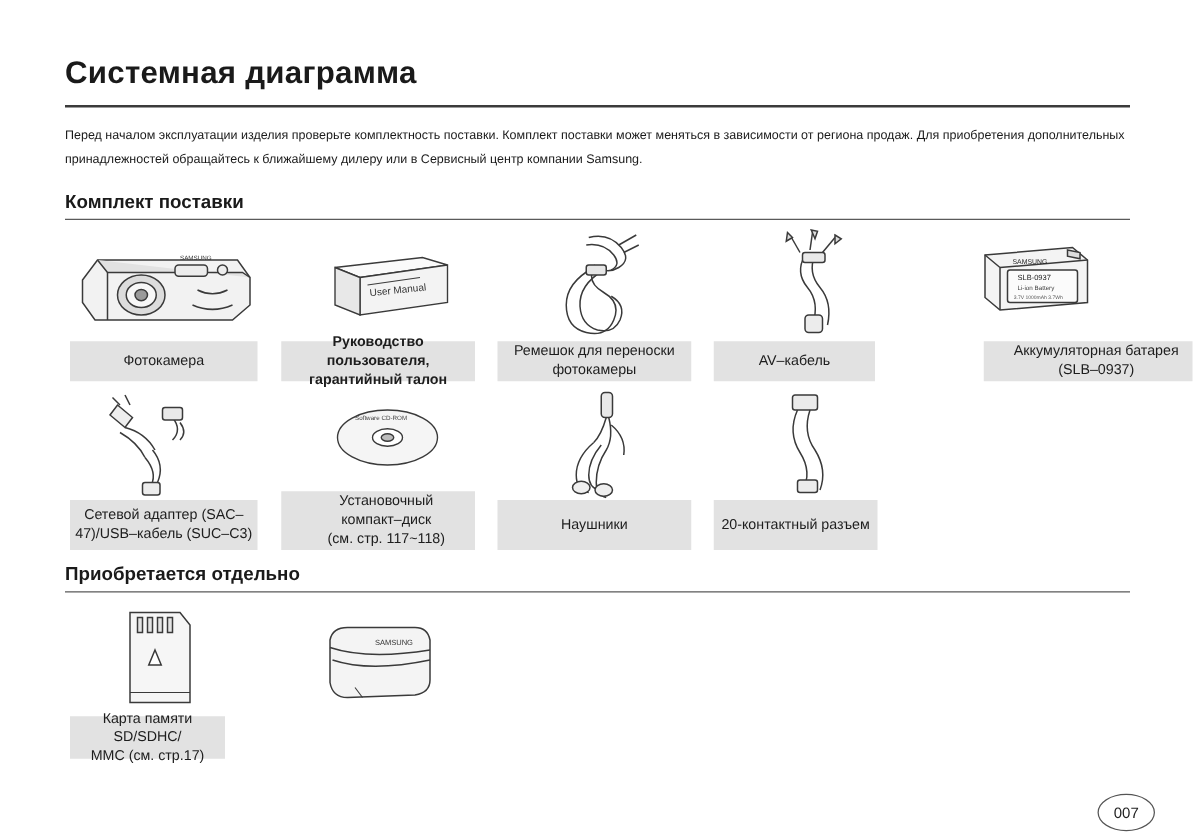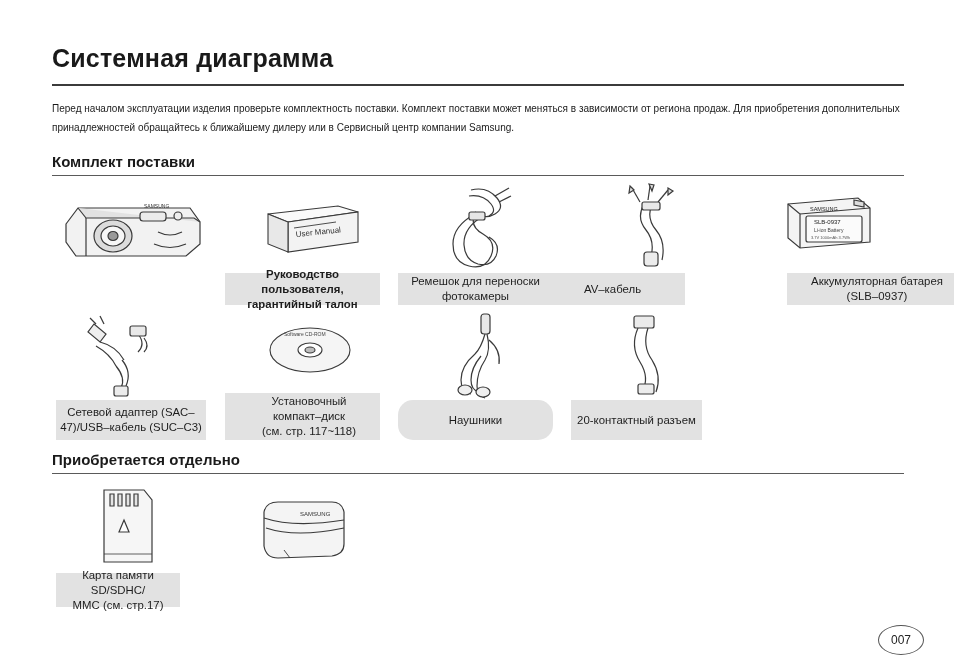--- a/index.html
+++ b/index.html
@@ -73,21 +73,21 @@
     box-sizing: border-box;
     white-space: pre-line;
   }
   .art {
     position: absolute;
     display: block;
   }
   .pagenum {
     position: absolute;
     right: 30px;
-    bottom: 12px;
+    bottom: 2px;
     width: 44px;
     height: 28px;
     border: 1px solid #555;
     border-radius: 50%;
     font-size: 12px;
     display: flex;
     align-items: center;
     justify-content: center;
     color: #222;
   }
@@ -164,25 +164,26 @@
       <path d="M30 28 L100 22"></path>
       <rect x="36" y="30" width="56" height="26" rx="2" fill="#fbfbfb"></rect>
       <path d="M84 14 l10 2 l0 5 l-10 -2 z" fill="#ddd"></path>
     </g>
     <text x="40" y="25" font-family="Liberation Sans, sans-serif" font-size="5.5" fill="#222">SAMSUNG</text>
     <text x="44" y="38" font-family="Liberation Sans, sans-serif" font-size="6" fill="#222">SLB-0937</text>
     <text x="44" y="46" font-family="Liberation Sans, sans-serif" font-size="5" fill="#444">Li-ion Battery</text>
     <text x="41" y="53" font-family="Liberation Sans, sans-serif" font-size="4" fill="#555">3.7V 1000mAh 3.7Wh</text>
   </svg>
 
+  <div class="caption" style="left:56px;  top:273px; width:150px; height:32px;">Фотокамера</div>
   <div class="caption" style="left:225px; top:273px; width:155px; height:32px;font-weight:bold;">Руководство пользователя,
 гарантийный талон</div>
   <div class="caption" style="left:398px; top:273px; width:155px; height:32px;">Ремешок для переноски
 фотокамеры</div>
-  <div class="caption" style="left:540px; top:273px; width:145px; height:32px;">AV–кабель</div>
+  <div class="caption" style="left:571px; top:273px; width:129px; height:32px;">AV–кабель</div>
   <div class="caption" style="left:787px; top:273px; width:180px; height:32px;">Аккумуляторная батарея
 (SLB–0937)</div>
 
   <svg class="art" style="left:60px; top:312px;" width="140" height="88" viewBox="0 0 140 88">
     <g fill="none" stroke="#3a3a3a" stroke-width="1.2">
       <path d="M34 12 l12 10 l-6 8 l-12 -10 z" fill="#eee"></path>
       <path d="M30 6 l6 6"></path>
       <path d="M40 4 l4 8"></path>
       <path d="M40 30 q16 4 24 18"></path>
       <path d="M36 34 q14 8 20 20"></path>
@@ -224,21 +225,21 @@
       <path d="M48 18 q-6 18 4 32 q10 16 4 32"></path>
       <rect x="38" y="74" width="16" height="10" rx="2" fill="#ececec"></rect>
     </g>
   </svg>
 
   <div class="caption" style="left:56px;  top:400px; width:150px; height:40px;">Сетевой адаптер (SAC–
 47)/USB–кабель (SUC–C3)</div>
   <div class="caption" style="left:225px; top:393px; width:155px; height:47px;padding-left:17px;">Установочный
 компакт–диск
 (см. стр. 117~118)</div>
-  <div class="caption" style="left:398px; top:400px; width:155px; height:40px;border-radius:15px;">Наушники</div>
+  <div class="caption" style="left:398px; top:400px; width:155px; height:40px;">Наушники</div>
   <div class="caption" style="left:571px; top:400px; width:131px; height:40px;">20-контактный разъем</div>
 
   <div class="section-head" id="sec2">Приобретается отдельно</div>
   <div class="section-rule" id="sec2rule"></div>
 
   <svg class="art" style="left:88px; top:484px;" width="80" height="86" viewBox="0 0 80 86">
     <g fill="none" stroke="#3a3a3a" stroke-width="1.2">
       <path d="M16 6 L56 6 L64 16 L64 78 L16 78 Z" fill="#f6f6f6"></path>
       <path d="M22 10 L26 10 L26 22 L22 22 Z" fill="#e4e4e4"></path>
       <path d="M30 10 L34 10 L34 22 L30 22 Z" fill="#e4e4e4"></path>

